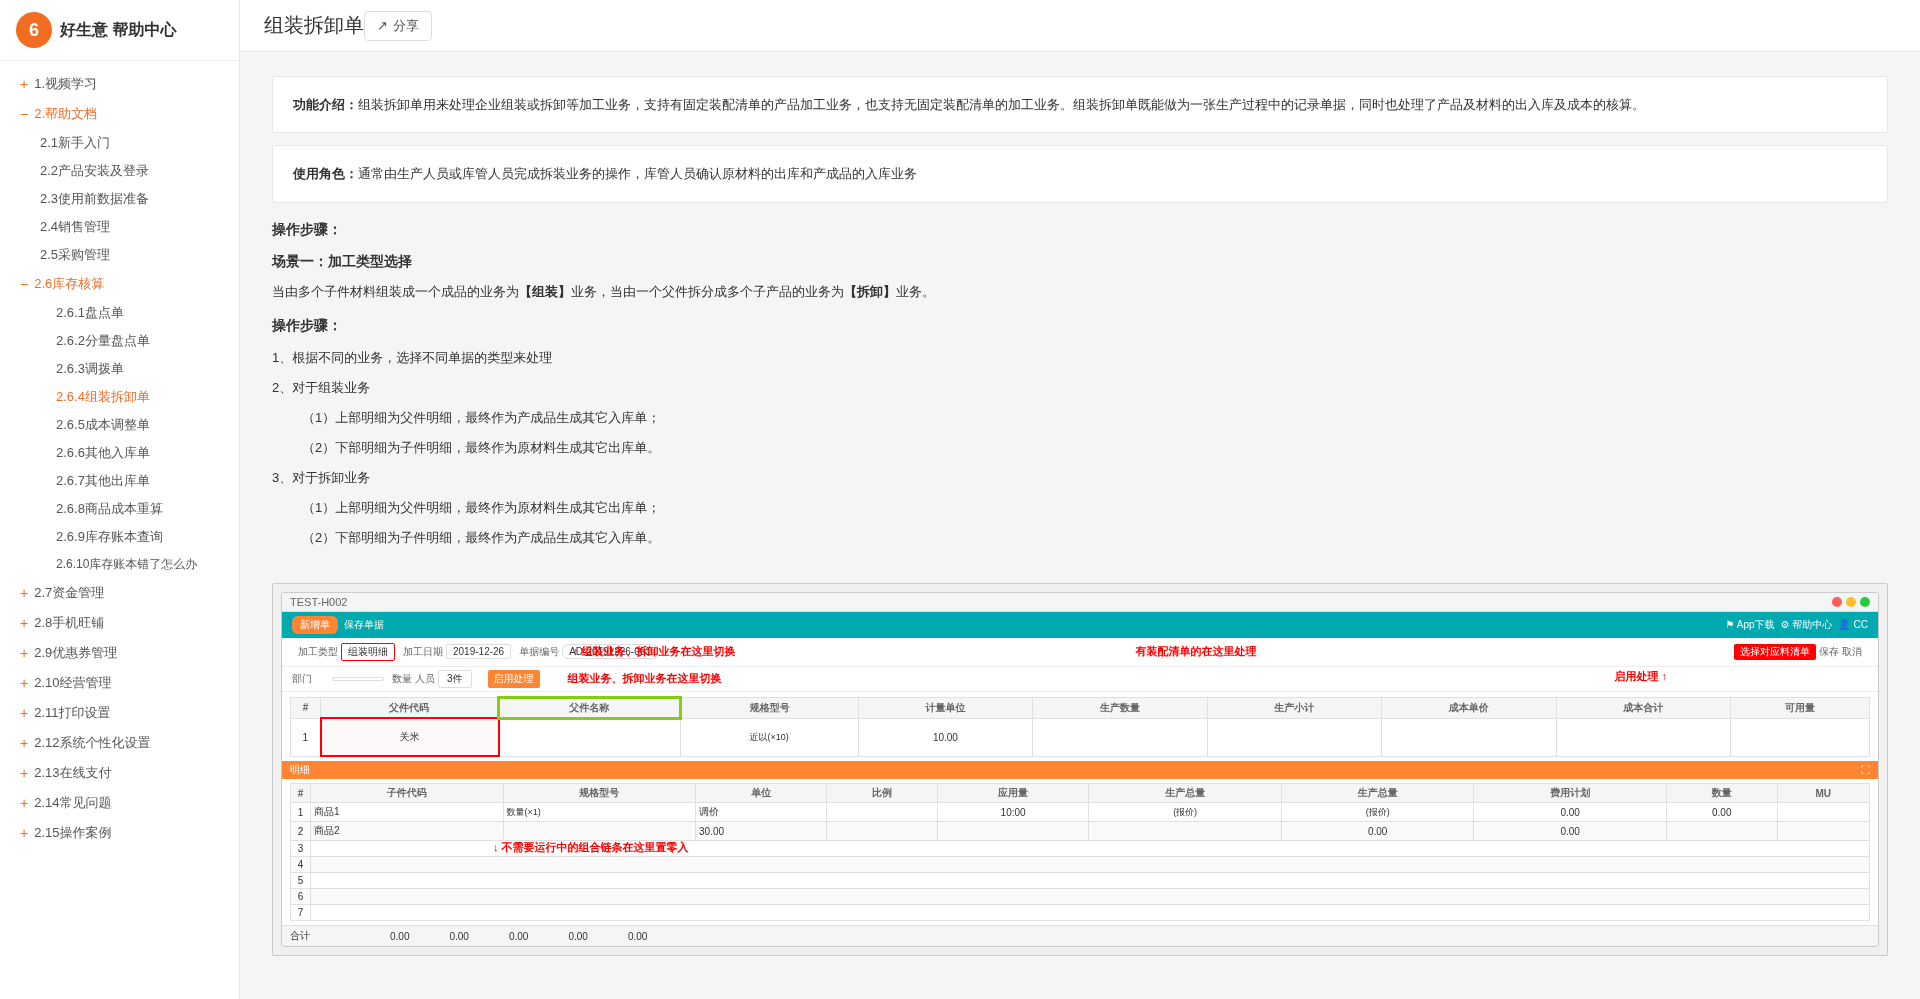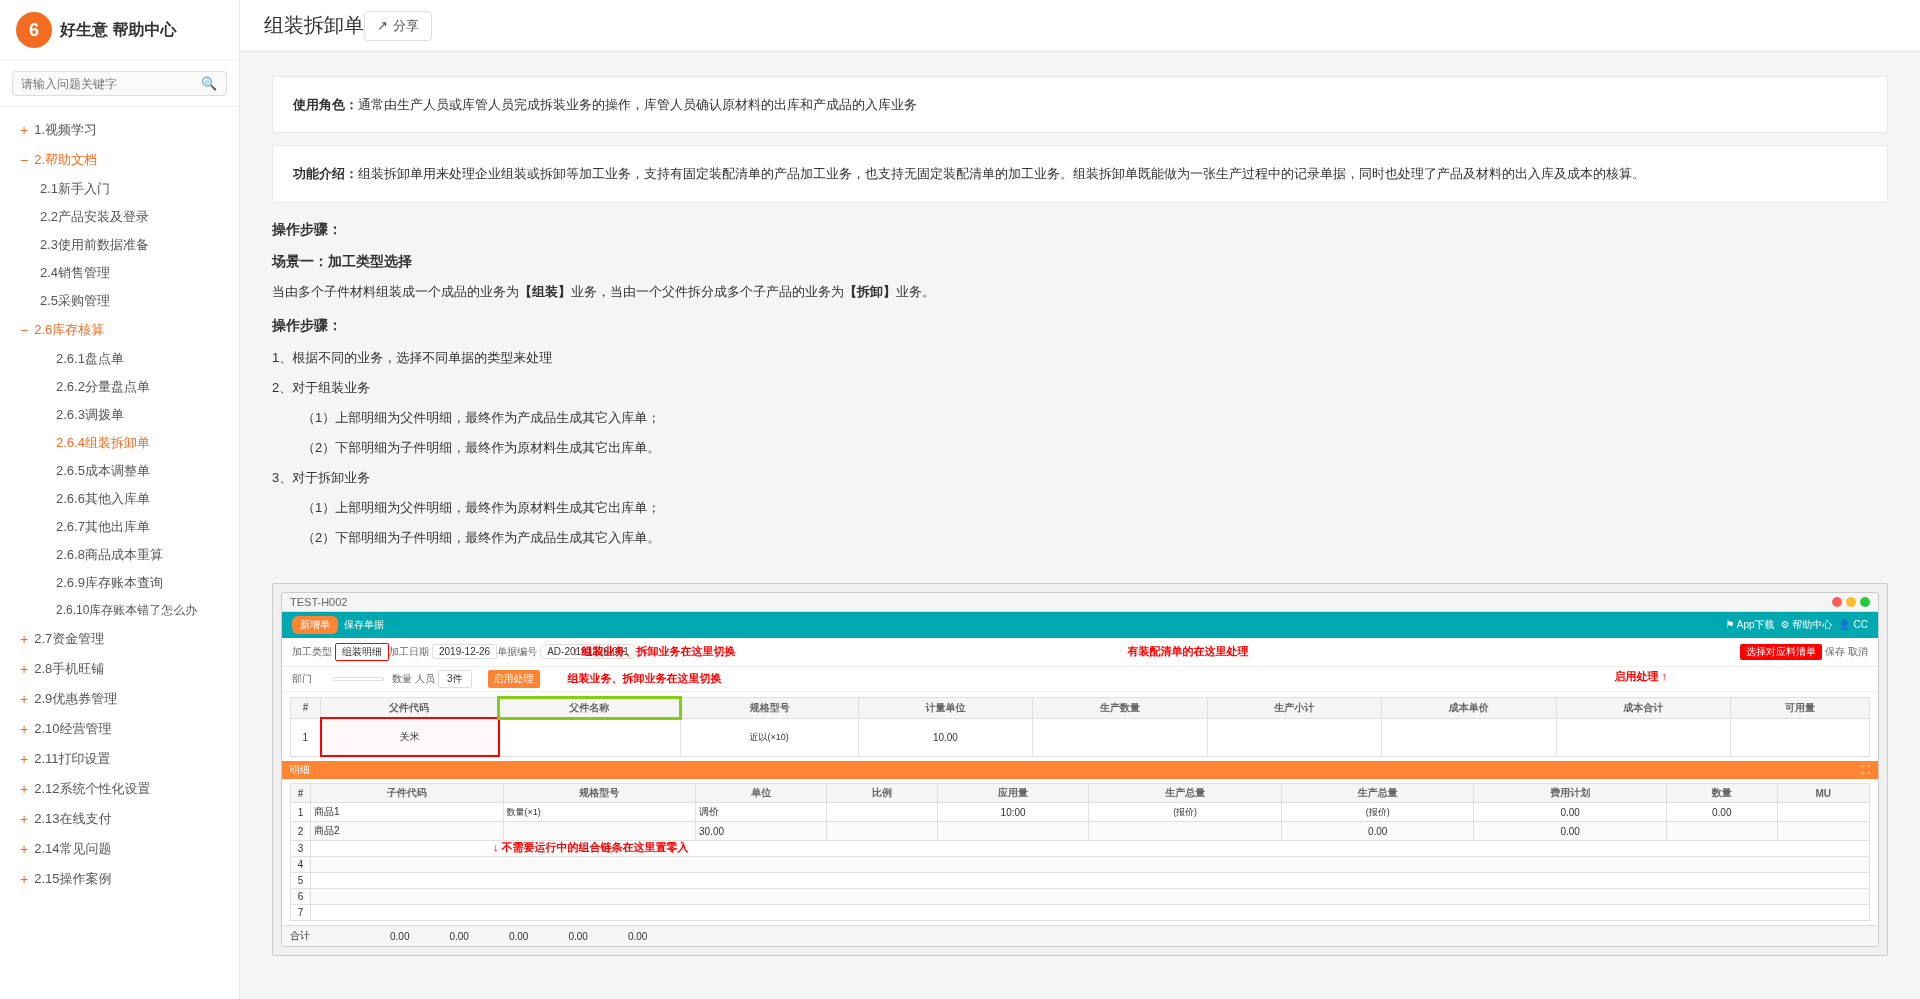--- a/index.html
+++ b/index.html
@@ -46,26 +46,20 @@
     ::-webkit-scrollbar-thumb { background: #ccc; border-radius: 3px; }
   </style>
 </head>
 <body>
 
 <div class="sidebar">
   <div class="sidebar-header">
     <div class="logo-circle">6</div>
     <span class="logo-text">好生意 帮助中心</span>
   </div>
-  <div class="search-box">
-    <div class="search-input-wrap">
-      <input type="text" placeholder="请输入问题关键字" style="">
-      <span class="search-icon">🔍</span>
-    </div>
-  </div>
   <div class="nav-list">
 
     <div class="nav-item">
       <span class="plus-icon">+</span>
       <span>1.视频学习</span>
     </div>
 
     <div class="nav-item active">
       <span class="minus-icon">−</span>
       <span>2.帮助文档</span>
@@ -148,25 +142,25 @@
     <h1 class="page-title">组装拆卸单</h1>
     <button class="share-btn">
       <span>↗</span>
       <span>分享</span>
     </button>
   </div>
 
   <div class="content-area">
 
     <div class="info-block">
+      <b>功能介绍：</b><span>组装拆卸单用来处理企业组装或拆卸等加工业务，支持有固定装配清单的产品加工业务，也支持无固定装配清单的加工业务。组装拆卸单既能做为一张生产过程中的记录单据，同时也处理了产品及材料的出入库及成本的核算。</span>
+    </div>
+
+    <div class="info-block">
       <b>使用角色：</b><span>通常由生产人员或库管人员完成拆装业务的操作，库管人员确认原材料的出库和产成品的入库业务</span>
-    </div>
-
-    <div class="info-block">
-      <b>功能介绍：</b><span>组装拆卸单用来处理企业组装或拆卸等加工业务，支持有固定装配清单的产品加工业务，也支持无固定装配清单的加工业务。组装拆卸单既能做为一张生产过程中的记录单据，同时也处理了产品及材料的出入库及成本的核算。</span>
     </div>
 
 
     <div class="section-heading">操作步骤：</div>
 
     <div class="scenario-heading">场景一：加工类型选择</div>
 
     <div class="steps-text">
       <p>当由多个子件材料组装成一个成品的业务为<b>【组装】</b>业务，当由一个父件拆分成多个子产品的业务为<b>【拆卸】</b>业务。</p>
     </div>
@@ -199,21 +193,21 @@
 
           <div style="background:#00a8b0; color:#fff; padding:4px 10px; display:flex; align-items:center; gap:6px; font-size:11px;">
             <span style="background:#ff8533;border-radius:6px;padding:2px 8px;font-size:10px;cursor:pointer;">新增单</span>
             <span style="font-size:10px; color:#ffe;">保存单据</span>
             <div style="flex:1;"></div>
             <span style="font-size:10px;">⚑ App下载</span>
             <span style="font-size:10px;">⚙ 帮助中心</span>
             <span style="font-size:10px;">👤 CC</span>
           </div>
 
-          <div style="background:#fff; border-bottom:1px solid #eee; padding:5px 10px; display:flex; align-items:center; flex-wrap:wrap; position:relative;">
+          <div style="background:#fff; border-bottom:1px solid #eee; padding:5px 16px; display:flex; align-items:center; gap:8px; flex-wrap:wrap; position:relative;">
             <div style="display:flex;align-items:center;gap:3px;">
               <span style="font-size:10px;color:#666;">加工类型</span>
               <span style="border:1px solid #f00;border-radius:2px;padding:1px 6px;font-size:10px;">组装明细</span>
             </div>
             <div style="display:flex;align-items:center;gap:3px;">
               <span style="font-size:10px;color:#666;">加工日期</span>
               <span style="border:1px solid #ddd;border-radius:2px;padding:1px 6px;font-size:10px;">2019-12-26</span>
             </div>
             <div style="display:flex;align-items:center;gap:3px;">
               <span style="font-size:10px;color:#666;">单据编号</span>

